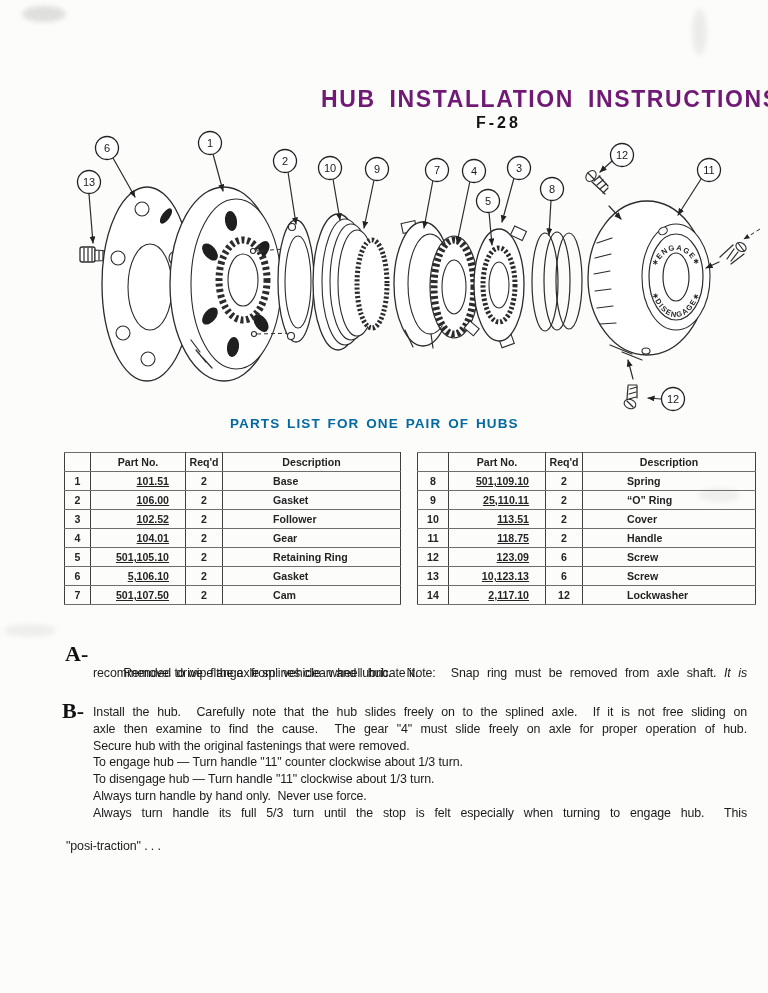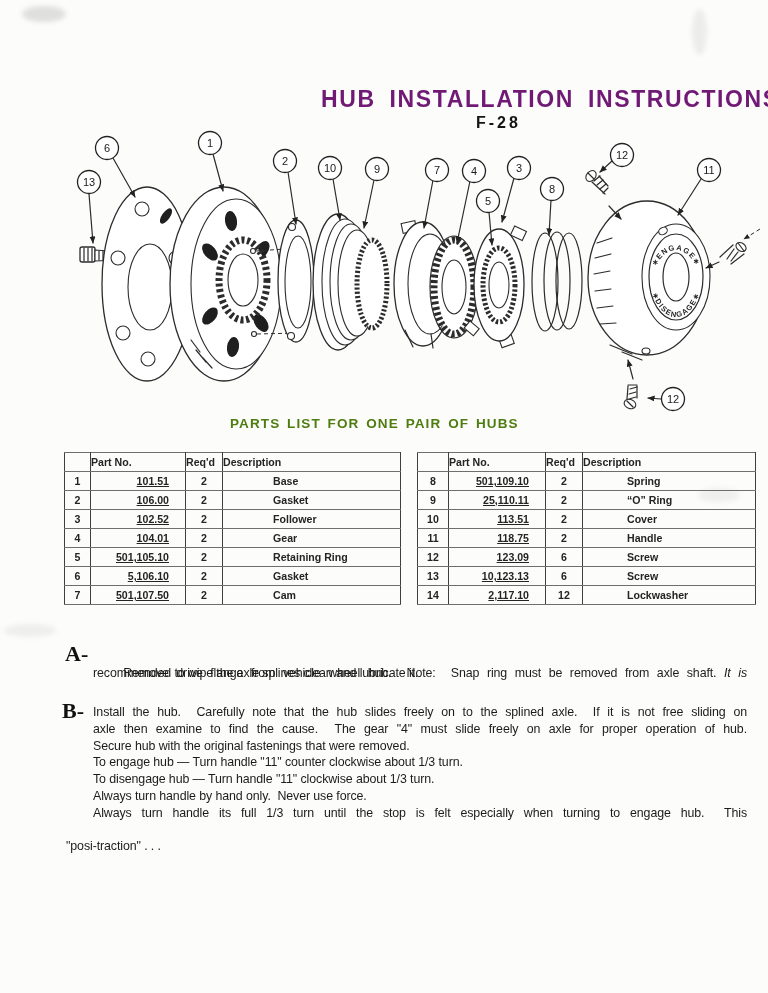--- a/index.html
+++ b/index.html
@@ -4,31 +4,31 @@
 <style>
   html,body{margin:0;padding:0;background:#e8e8e6;}
   .page{position:relative;width:768px;height:993px;margin:0 auto;background:#fcfcfb;
         font-family:"Liberation Sans",sans-serif;color:#1b1b1b;overflow:hidden;}
   
   .doc-title{position:absolute;left:321px;top:86px;font-size:23px;font-weight:bold;
              letter-spacing:1.6px;word-spacing:6px;color:#701a75;white-space:nowrap;}
   .doc-model{position:absolute;left:476px;top:114px;font-size:16px;font-weight:bold;
              letter-spacing:3px;color:#151515;text-align:right;}
   .parts-title{position:absolute;left:230px;top:416px;font-size:13.5px;font-weight:bold;
-             letter-spacing:1.1px;word-spacing:2px;color:#4d7c0f;white-space:nowrap;}
+             letter-spacing:1.1px;word-spacing:2px;color:#0369a1;white-space:nowrap;}
   
   table.parts{position:absolute;top:452px;border-collapse:collapse;table-layout:fixed;
               font-size:10.6px;font-weight:bold;color:#242424;}
   #tableL{left:64px;width:336px;}
   #tableR{left:417px;width:338px;}
   table.parts td{border-left:1px solid #3f3f3f;border-right:1px solid #3f3f3f;
                  border-top:1px solid #6e6e6e;border-bottom:1px solid #6e6e6e;
                  height:18px;padding:0;overflow:hidden;white-space:nowrap;}
   table.parts{border:1.5px solid #3a3a3a;}
-  table.parts thead td{}
+  table.parts thead td{text-align:center;}
   table.parts tbody td.c0{text-align:center;}
   table.parts tbody td.c1{text-align:right;padding-right:16px;text-decoration:underline;}
   table.parts tbody td.c2{text-align:center;}
   table.parts tbody td.c3{padding-left:50px;}
   #tableR tbody td.c3{padding-left:44px;}
   
   .instr-label{position:absolute;font-family:"Liberation Serif",serif;font-weight:bold;
                font-size:22px;color:#111;}
   .instr-text{position:absolute;font-size:12.4px;line-height:16.8px;letter-spacing:-0.1px;
               color:#1c1c1c;white-space:pre-wrap;}
@@ -393,16 +393,16 @@
   </div>
   <div class="instr-text" style="left:93px;top:664.8px;width:654px;">recommended to wipe the axle splines clean and lubricate it.</div>
 
   <div class="instr-label" style="left:62px;top:698px;">B-</div>
   <div class="instr-text jlast" style="left:93px;top:704px;width:654px;">Install the hub.  Carefully note that the hub slides freely on to the splined axle.  If it is not free sliding on</div>
   <div class="instr-text jlast" style="left:93px;top:720.8px;width:654px;">axle then examine to find the cause.  The gear "4" must slide freely on axle for proper operation of hub.</div>
   <div class="instr-text" style="left:93px;top:737.6px;width:654px;">Secure hub with the original fastenings that were removed.</div>
   <div class="instr-text" style="left:93px;top:754.4px;width:654px;">To engage hub — Turn handle "11" counter clockwise about 1/3 turn.</div>
   <div class="instr-text" style="left:93px;top:771.2px;width:654px;">To disengage hub — Turn handle "11" clockwise about 1/3 turn.</div>
   <div class="instr-text" style="left:93px;top:788px;width:654px;">Always turn handle by hand only.  Never use force.</div>
-  <div class="instr-text jlast" style="left:93px;top:804.8px;width:654px;">Always turn handle its full 1/3 turn until the stop is felt especially when turning to engage hub.  This</div>
+  <div class="instr-text jlast" style="left:93px;top:804.8px;width:654px;">Always turn handle its full 5/3 turn until the stop is felt especially when turning to engage hub.  This</div>
   <div class="instr-text" style="left:66px;top:838.4px;width:681px;">"posi-traction" . . .</div>
 
 </div>
 
 </body></html>

